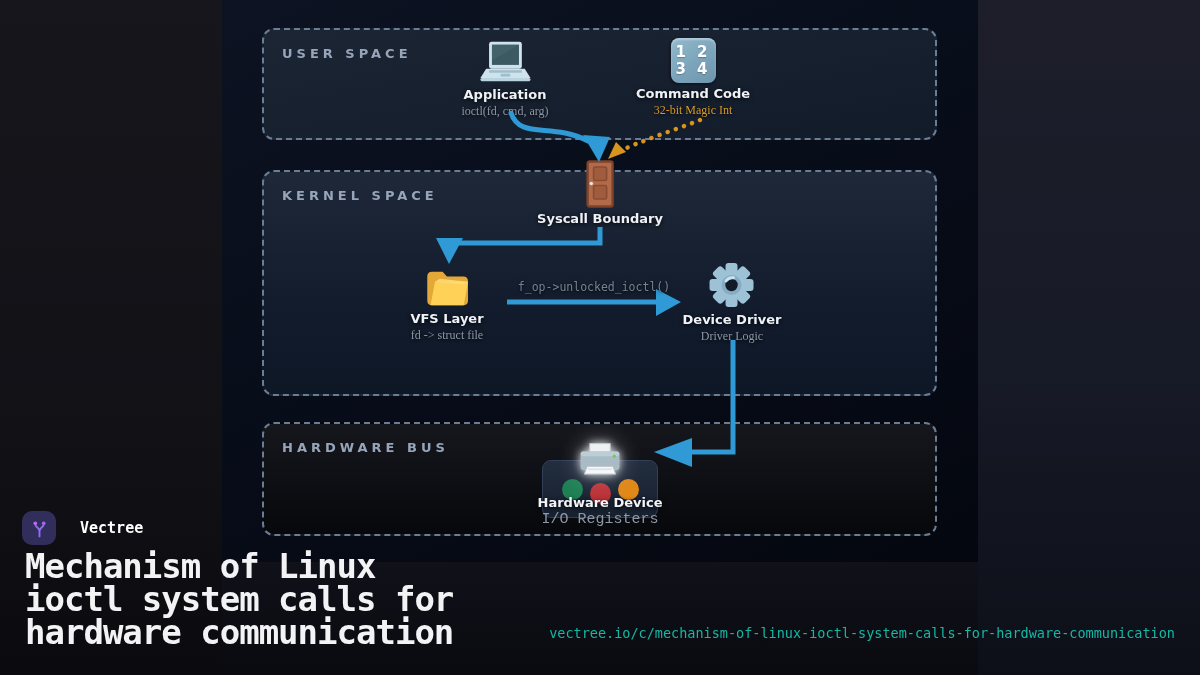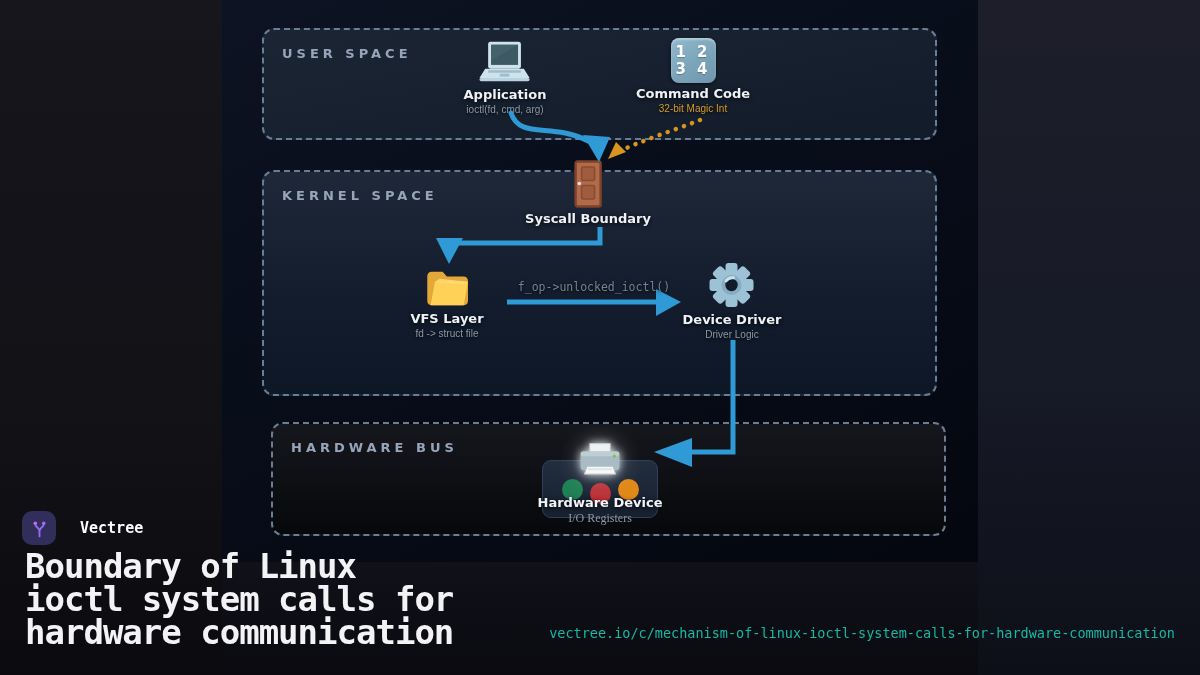--- a/index.html
+++ b/index.html
@@ -16,31 +16,31 @@
 
   
   .panel { position:absolute; left:222px; top:0; width:756px; height:562px;
            background:linear-gradient(155deg,#0d1322 0%,#080d1a 45%,#04070f 100%); }
 
   .zone { position:absolute; border:2px dashed #6b7d93; border-radius:12px; }
   .zone-user   { left:40px; top:28px;  width:675px; height:112px;
                  background:linear-gradient(170deg,#1b2534 0%,#121b2a 100%); }
   .zone-kernel { left:40px; top:170px; width:675px; height:226px;
                  background:linear-gradient(180deg,#1e2838 0%,#121c2d 60%,#0e1726 100%); }
-  .zone-hw     { left:49px; top:422px; width:675px; height:114px;
+  .zone-hw     { left:40px; top:422px; width:675px; height:114px;
                  background:linear-gradient(180deg,#15171d 0%,#07080b 100%); }
   .zone-label { position:absolute; left:18px; top:16px; font-size:13px; font-weight:bold;
                 letter-spacing:4px; color:#97a5ba; }
 
   
   .node { position:absolute; transform:translateX(-50%); display:flex; flex-direction:column;
           align-items:center; width:max-content; z-index:4; }
   .nlabel { margin-top:3px; font-size:13px; font-weight:bold; color:#eef1f6;
             text-shadow:0 1px 4px rgba(0,0,0,.85); white-space:nowrap; }
-  .nsub   { margin-top:2px; font-family:Liberation Sans, sans-serif; font-size:10px;
+  .nsub   { margin-top:2px; font-family:Liberation Serif, serif; font-size:12px;
             color:#8d97a5; white-space:nowrap; text-shadow:0 1px 3px rgba(0,0,0,.8); }
   .nsub.orange { color:#d79a25; }
   .iconbox { display:flex; align-items:center; justify-content:center; }
 
   
   .numicon { width:45px; height:45px; border-radius:8px; position:relative;
              background:linear-gradient(145deg,#93b9cd 0%,#7ba4ba 55%,#6e97ad 100%);
              display:flex; flex-direction:column; align-items:center; justify-content:center;
              box-shadow:inset 0 2px 2px rgba(255,255,255,.35), 0 1px 3px rgba(0,0,0,.5); }
   .numicon span { font-size:15px; line-height:17px; font-weight:bold; color:#ffffff;
@@ -49,21 +49,21 @@
   
   .hw-card { position:absolute; left:320px; top:460px; width:116px; height:58px;
              background:linear-gradient(180deg,#222d3e 0%,#16202f 100%);
              border:1px solid #31405a; border-radius:9px; z-index:4; }
   .dot { position:absolute; border-radius:50%; z-index:5; }
   .printer-wrap { position:absolute; left:378px; top:441px; transform:translateX(-50%); z-index:6;
              filter:drop-shadow(0 0 4px rgba(255,255,255,.85)) drop-shadow(0 0 11px rgba(255,255,255,.35)); }
   .hw-label { position:absolute; left:378px; top:495px; transform:translateX(-50%); z-index:7;
               font-size:13px; font-weight:bold; color:#f2f4f8; text-shadow:0 1px 4px #000; white-space:nowrap; }
   .hw-sub   { position:absolute; left:378px; top:511px; transform:translateX(-50%); z-index:7;
-              font-family:Liberation Serif, serif; font-size:12px; color:#8d97a5; white-space:nowrap; }
+              font-family:Liberation Mono, monospace; font-size:15px; color:#8d97a5; white-space:nowrap; }
 
   
   .arrows { position:absolute; left:0; top:0; width:756px; height:562px; z-index:5; pointer-events:none; }
 
   
   .edge-label { position:absolute; left:372px; top:280px; transform:translateX(-50%); z-index:6;
                 font-family:"DejaVu Sans Mono", monospace; font-size:11.5px; color:#76828f;
                 white-space:nowrap; text-shadow:0 1px 3px rgba(0,0,0,.8); }
 
   
@@ -117,21 +117,21 @@
 
     <div class="node" style="left:471px; top:38px;">
       <div class="numicon">
         <span>1 2</span>
         <span>3 4</span>
       </div>
       <div class="nlabel">Command Code</div>
       <div class="nsub orange">32-bit Magic Int</div>
     </div>
 
-    <div class="node" style="left:366px; top:160px;">
+    <div class="node" style="left:378px; top:160px;">
       <div class="iconbox">
         <svg width="28" height="48" viewBox="0 0 28 48">
           <rect x="1.5" y="1.5" width="25" height="45" rx="2" fill="#b16b4b" stroke="#7e4329" stroke-width="2.4"></rect>
           <rect x="7.5" y="7" width="13" height="13.5" rx="1.5" fill="#a05c3e" stroke="#8a4b2f" stroke-width="1.6"></rect>
           <rect x="7.5" y="25.5" width="13" height="13.5" rx="1.5" fill="#a05c3e" stroke="#8a4b2f" stroke-width="1.6"></rect>
           <circle cx="5.2" cy="23.5" r="1.8" fill="#e9e5dc"></circle>
         </svg>
       </div>
       <div class="nlabel">Syscall Boundary</div>
     </div>
@@ -210,19 +210,19 @@
       <svg width="19" height="19" viewBox="0 0 18 18">
         <path d="M9 16.5 L9 11.5 M9 11.5 C9 8 5.4 8.2 5 5 M9 11.5 C9 8 12.6 8.2 13 5" stroke="#8f6df2" stroke-width="1.8" fill="none" stroke-linecap="round"></path>
         <circle cx="5" cy="4" r="1.7" fill="#c368f0"></circle>
         <circle cx="13" cy="4" r="1.7" fill="#9d6bf5"></circle>
       </svg>
     </div>
     <div class="brand-name">Vectree</div>
   </div>
 
   <div class="card-title">
-    <div>Boundary of Linux</div>
+    <div>Mechanism of Linux</div>
     <div>ioctl system calls for</div>
     <div>hardware communication</div>
   </div>
 
   <div class="card-url">vectree.io/c/mechanism-of-linux-ioctl-system-calls-for-hardware-communication</div>
 </div>
 
 </body></html>

